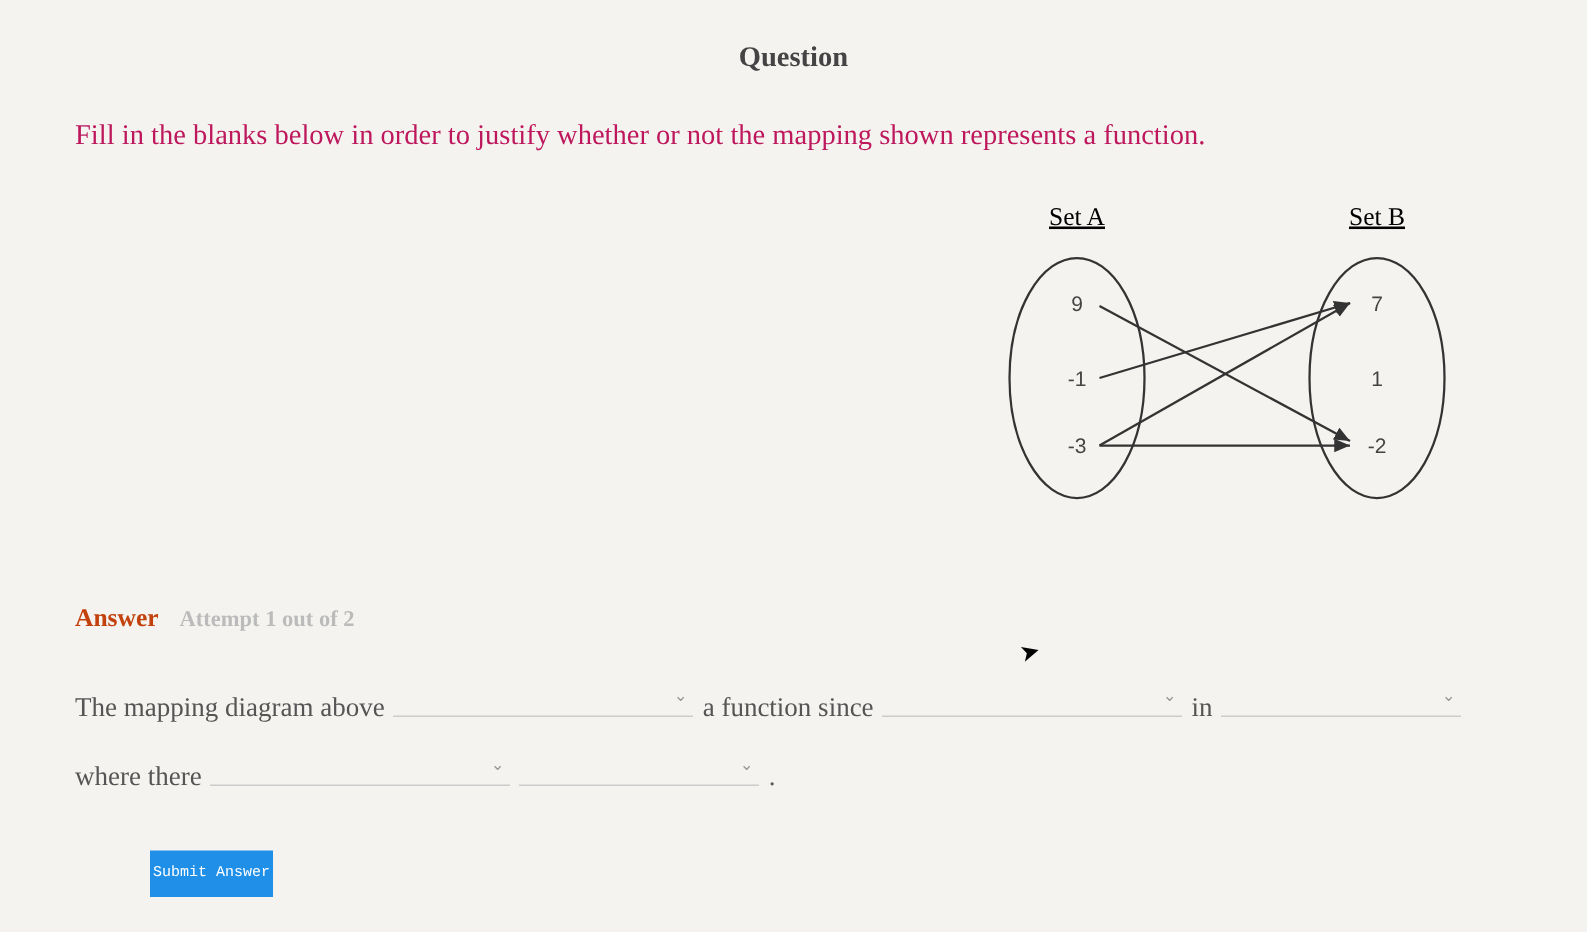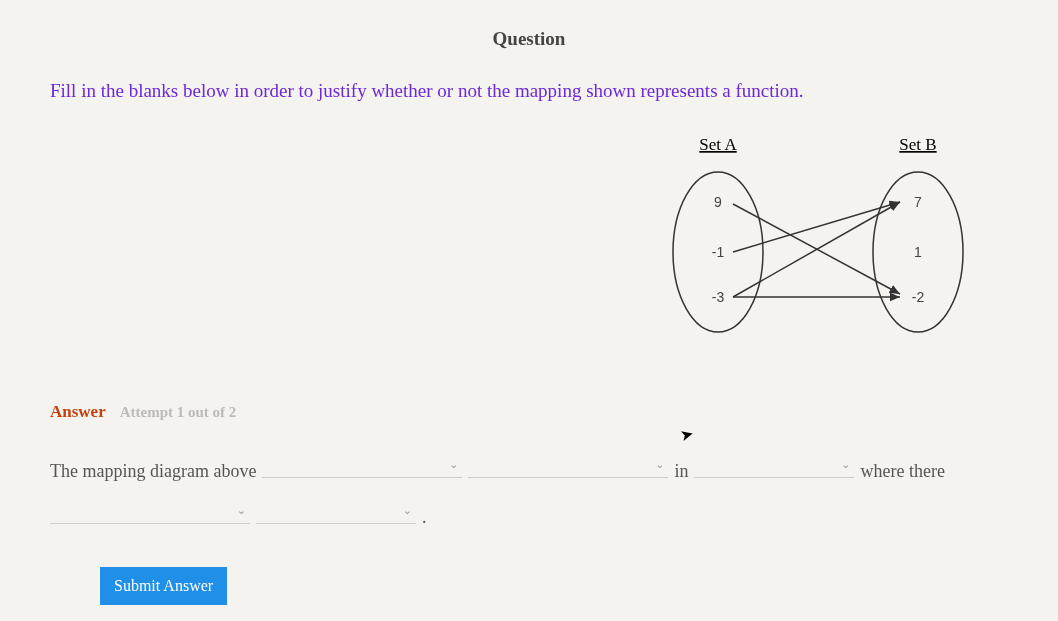--- a/index.html
+++ b/index.html
@@ -51,21 +51,21 @@
   }
   .play-icon::after {
     content: "";
     border-left: 5px solid #666;
     border-top: 3px solid transparent;
     border-bottom: 3px solid transparent;
     margin-left: 1px;
   }
   .instruction {
     font-size: 19px;
-    color: #6d28d9;
+    color: #be185d;
     margin-bottom: 30px;
   }
   .diagram-area {
     display: flex;
     justify-content: flex-end;
     margin-bottom: 50px;
   }
   .answer-label {
     font-weight: bold;
     font-size: 17px;
@@ -100,24 +100,24 @@
   }
   .blank.wide { min-width: 200px; }
   .chev {
     font-size: 11px;
     color: #999;
   }
   .submit {
     background: #1f8fe8;
     color: #fff;
     border: none;
-    padding: 10px 14px;
-    font-size: 16px;
+    padding: 10px 2px;
+    font-size: 10px;
     cursor: pointer;
-    font-family: Liberation Serif, serif;
+    font-family: Liberation Mono, monospace;
     margin-left: 50px;
   }
   .set-label {
     font-family: Georgia, serif;
     font-size: 17px;
     text-decoration: underline;
   }
   .oval-num {
     font-family: Arial, sans-serif;
     font-size: 14px;
@@ -174,20 +174,21 @@
 <div class="answer-row">
   <span class="answer-label">Answer</span>
   <span class="attempt">Attempt 1 out of 2</span>
 </div>
 
 <div class="sentence">
   <span>The mapping diagram above</span>
   <span class="blank wide">
       <span class="chev">⌄</span>
     </span>
+  <span>a function since</span>
   <span class="blank wide">
       <span class="chev">⌄</span>
     </span>
   <span>in</span>
   <span class="blank">
       <span class="chev">⌄</span>
     </span>
   <span>where there</span>
   <span class="blank wide">
       <span class="chev">⌄</span>

